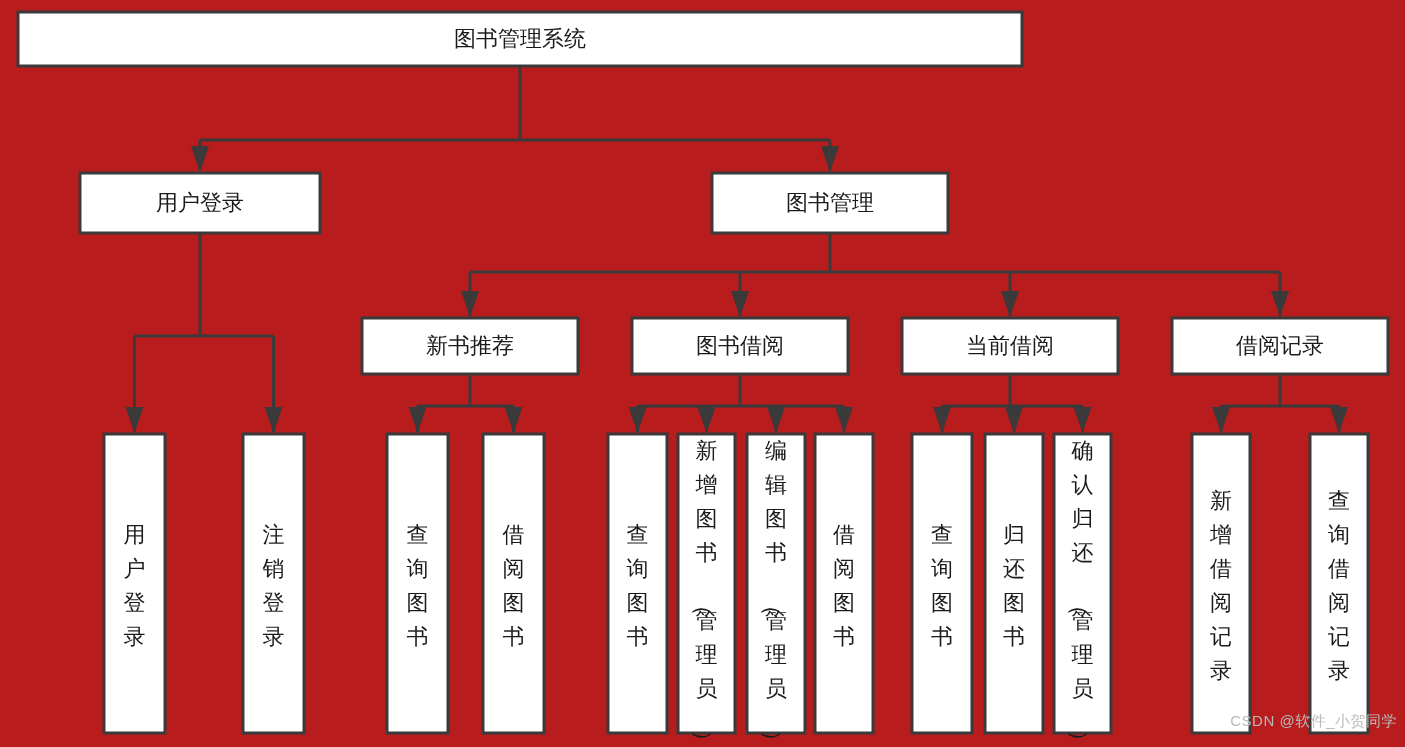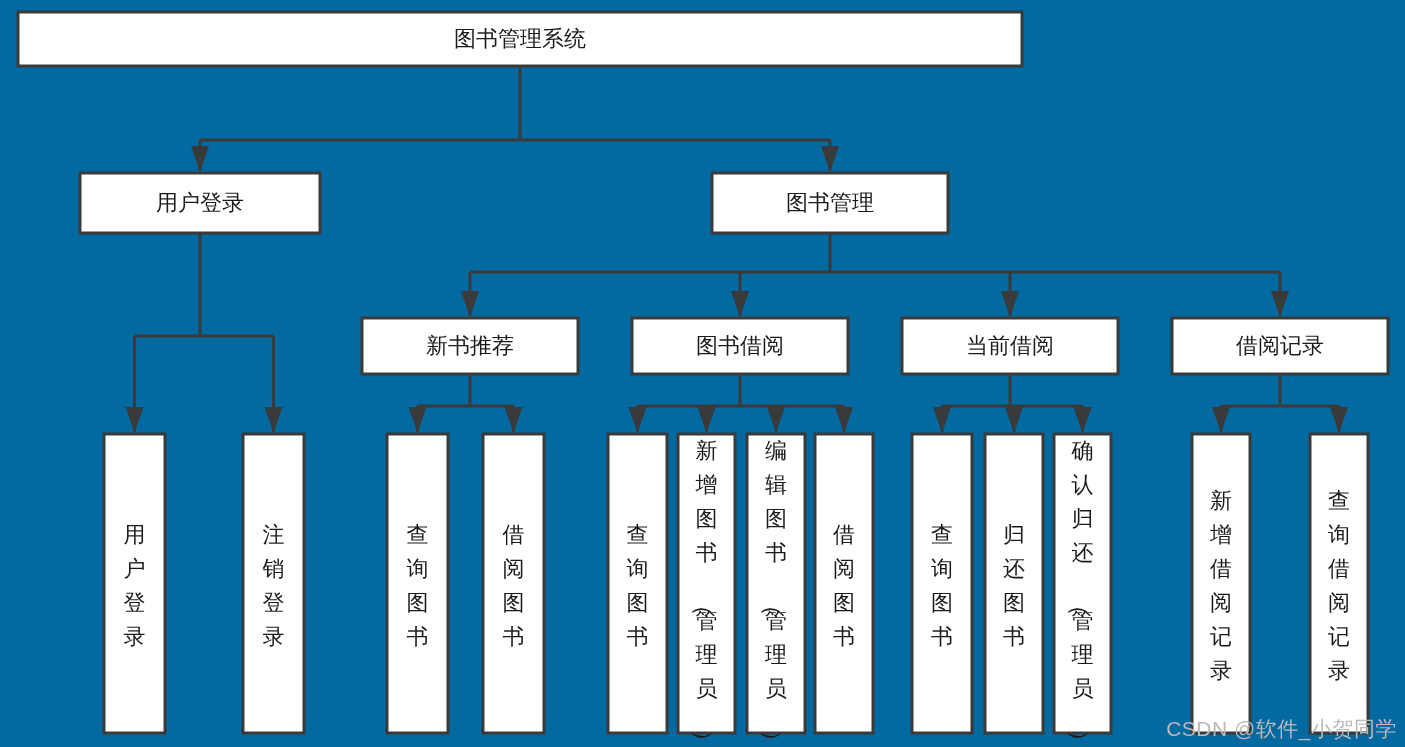--- a/index.html
+++ b/index.html
@@ -7,21 +7,21 @@
     padding: 0;
     background: #ffffff;
   }
   body {
     font-family: "Liberation Sans", "DejaVu Sans", sans-serif;
   }
   #page {
     position: relative;
     width: 1405px;
     height: 747px;
-    background: #0369a1;
+    background: #b91c1c;
     overflow: hidden;
   }
   #diagram-svg {
     position: absolute;
     left: 0;
     top: 0;
     width: 1405px;
     height: 747px;
     display: block;
   }
@@ -49,23 +49,23 @@
     fill: none;
     stroke-linecap: butt;
   }
   .arrow-head {
     fill: #3a3a3a;
     stroke: none;
   }
   .watermark {
     position: absolute;
     right: 8px;
-    bottom: 4px;
+    bottom: 16px;
     font-family: "Liberation Sans", "DejaVu Sans", sans-serif;
-    font-size: 21px;
+    font-size: 15px;
     color: #b9b9b9;
     white-space: nowrap;
     letter-spacing: 0.5px;
   }
 </style>
 </head>
 <body>
 
 <div id="page">
 

